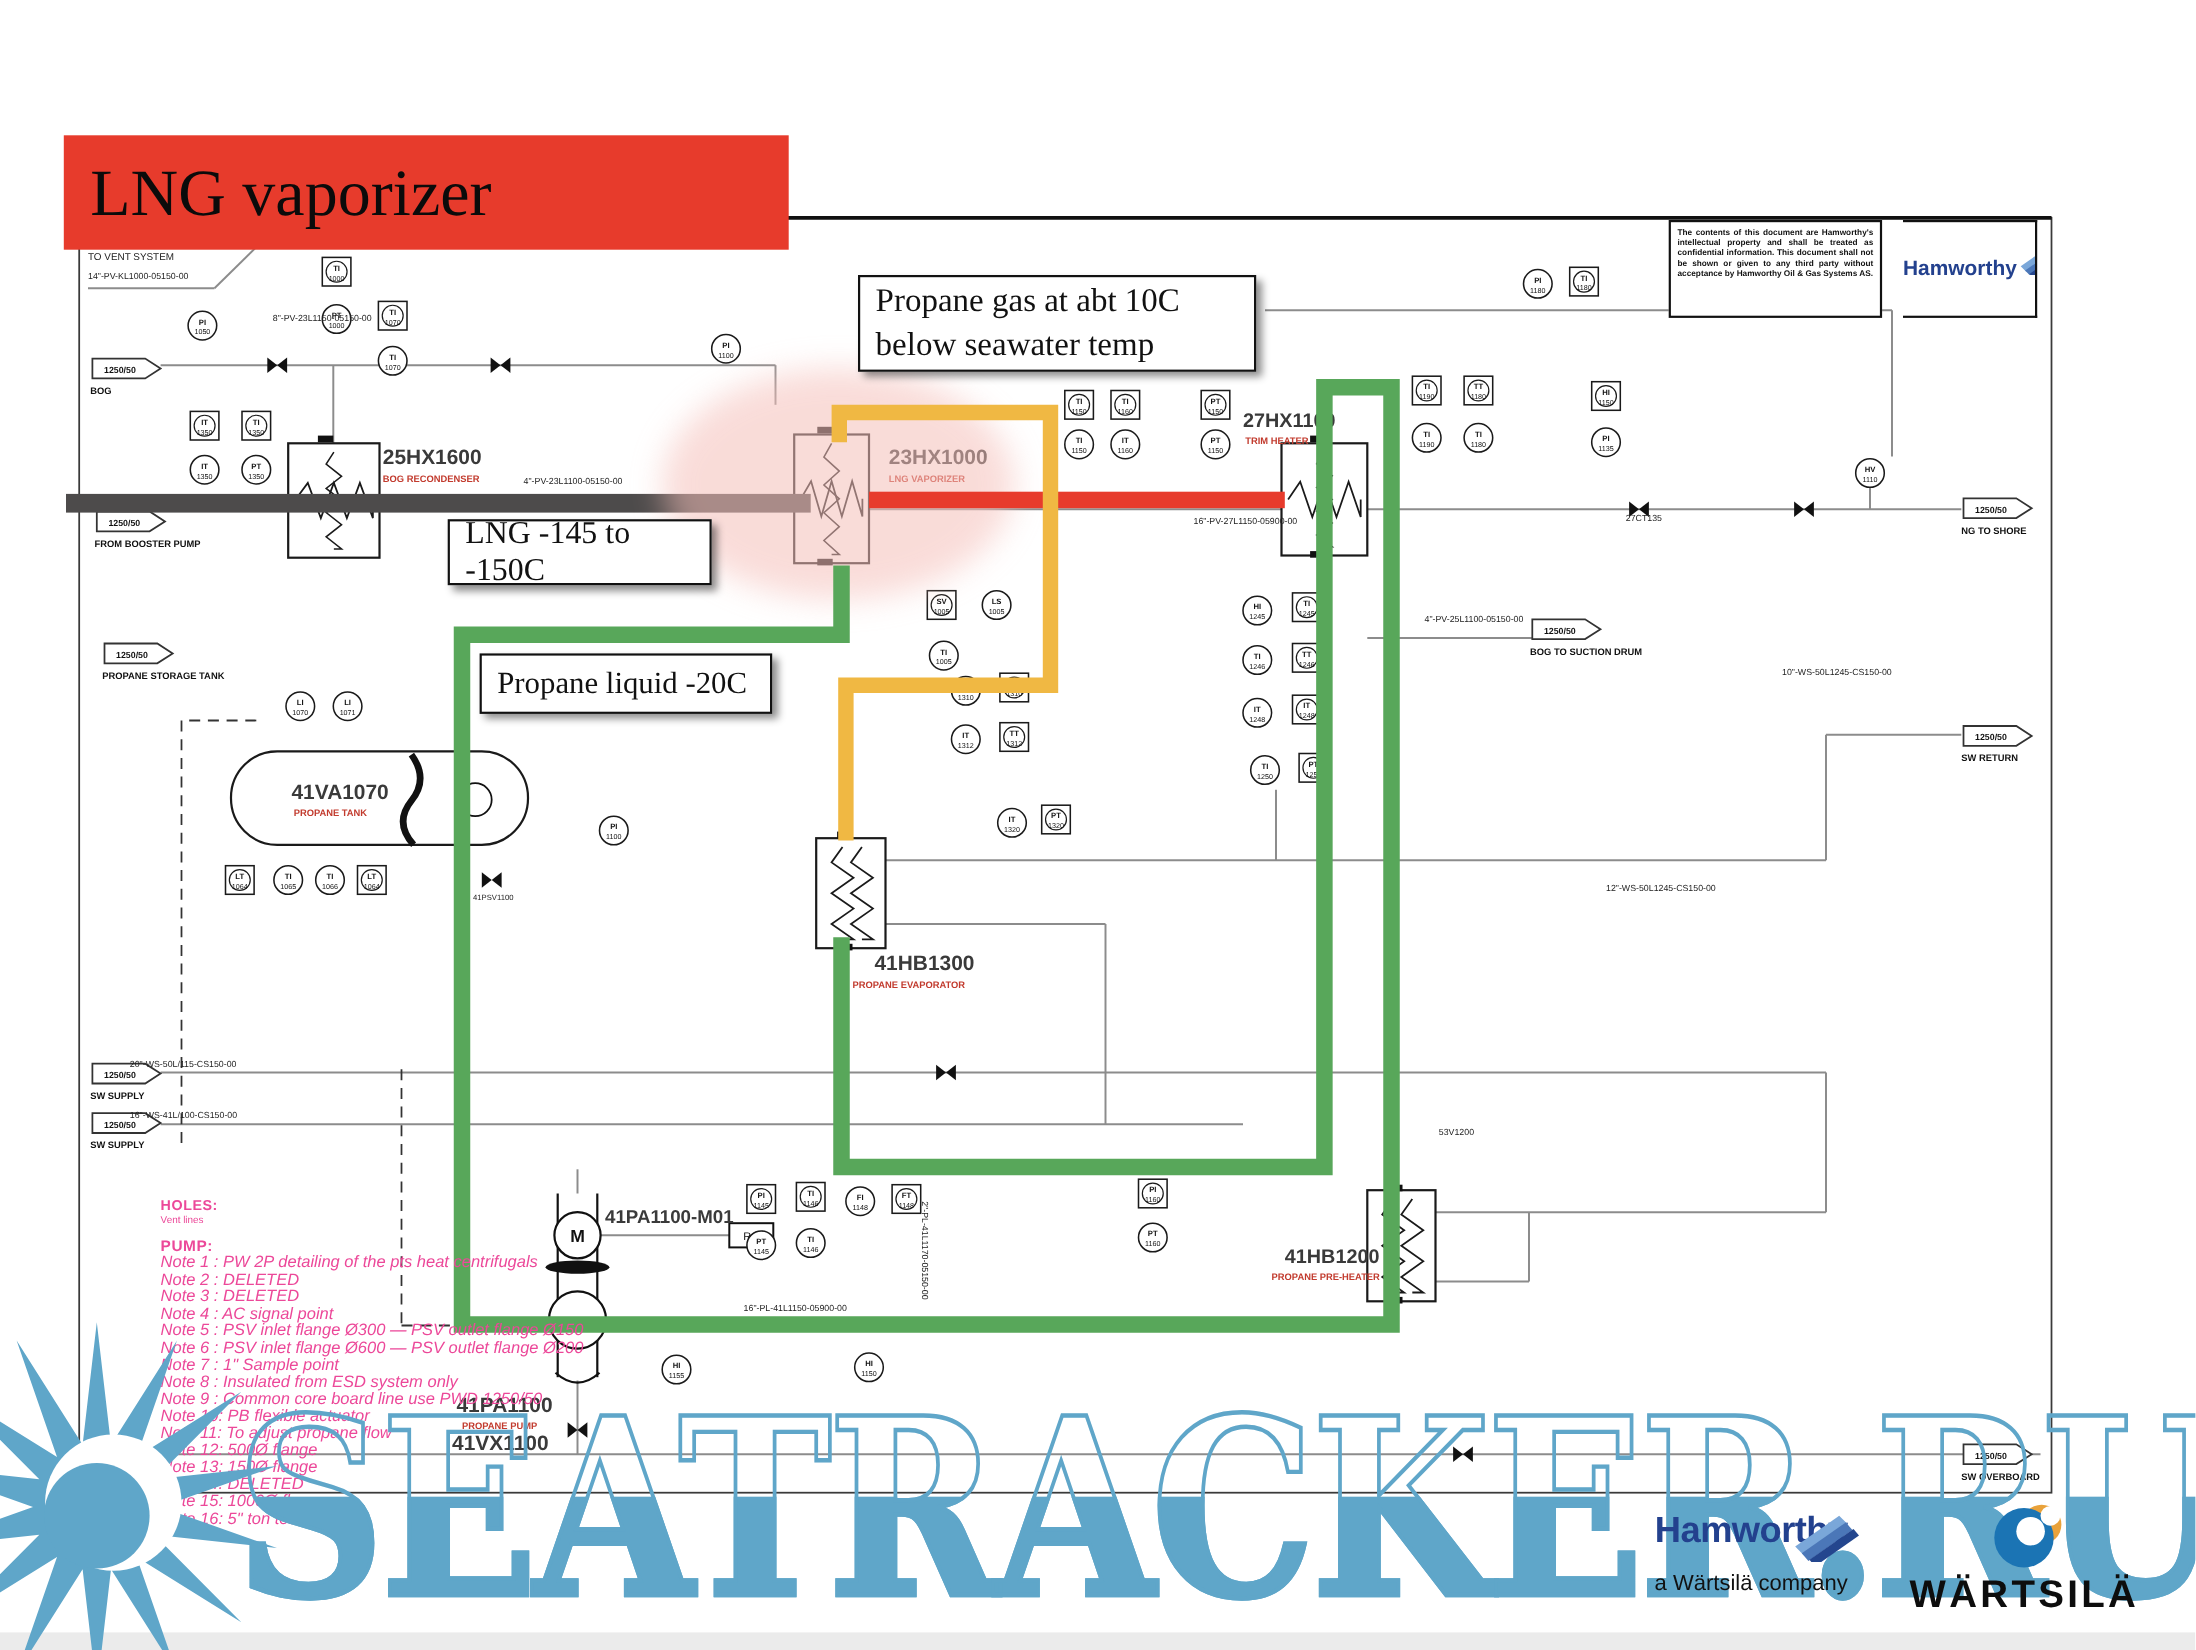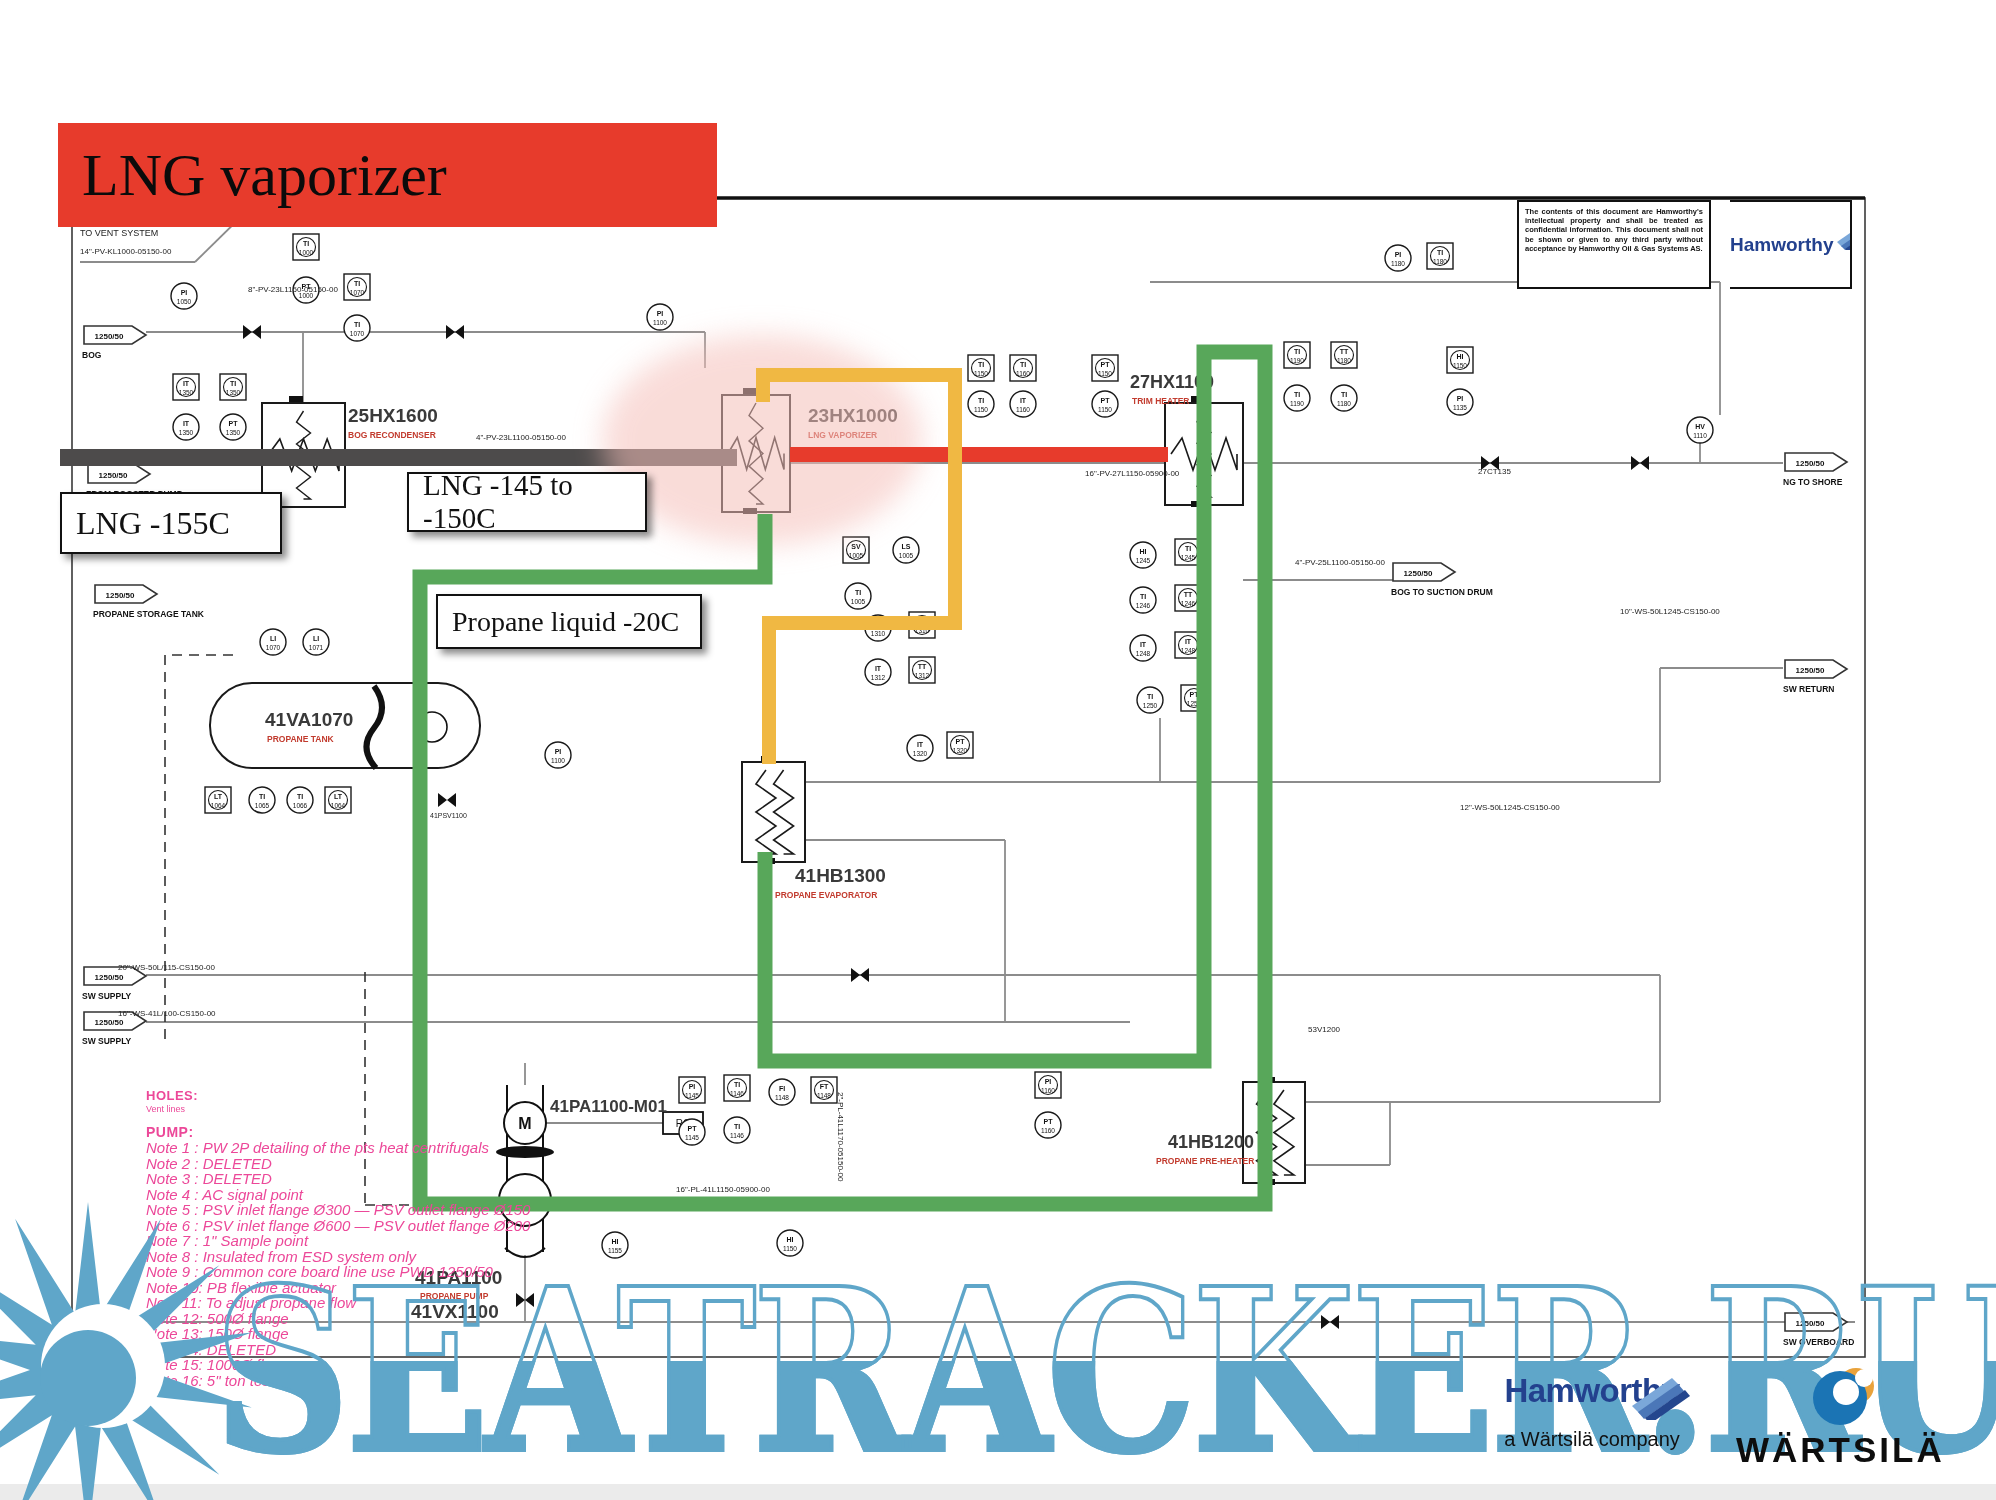--- a/index.html
+++ b/index.html
@@ -418,22 +418,23 @@
         <rect x="790" y="447" width="378" height="15" fill="#e73b2c"></rect>
         <polyline points="763,402 763,375 955,375 955,623 769,623 769,764" fill="none" stroke="#f0b843" stroke-width="14"></polyline>
         <polyline points="765,514 765,577 420,577 420,1204 1265,1204 1265,352 1204,352 1204,1061 765,1061 765,852" fill="none" stroke="#58a75a" stroke-width="15"></polyline>
       </g>
   </svg>
 
   <div class="banner">
     <div class="t">LNG vaporizer</div>
   </div>
 
-  <div class="callout co-lng-in">
-    <div>LNG -155C</div>
+  <div class="callout co-propane-gas">
+    <div>Propane gas at abt 10C</div>
+    <div>below seawater temp</div>
   </div>
   <div class="callout co-lng-range">
     <div>LNG -145 to -150C</div>
   </div>
   <div class="callout co-propane-liquid">
     <div>Propane liquid -20C</div>
   </div>
 
   <div class="notesblk">
     <div class="h1">HOLES:</div>

